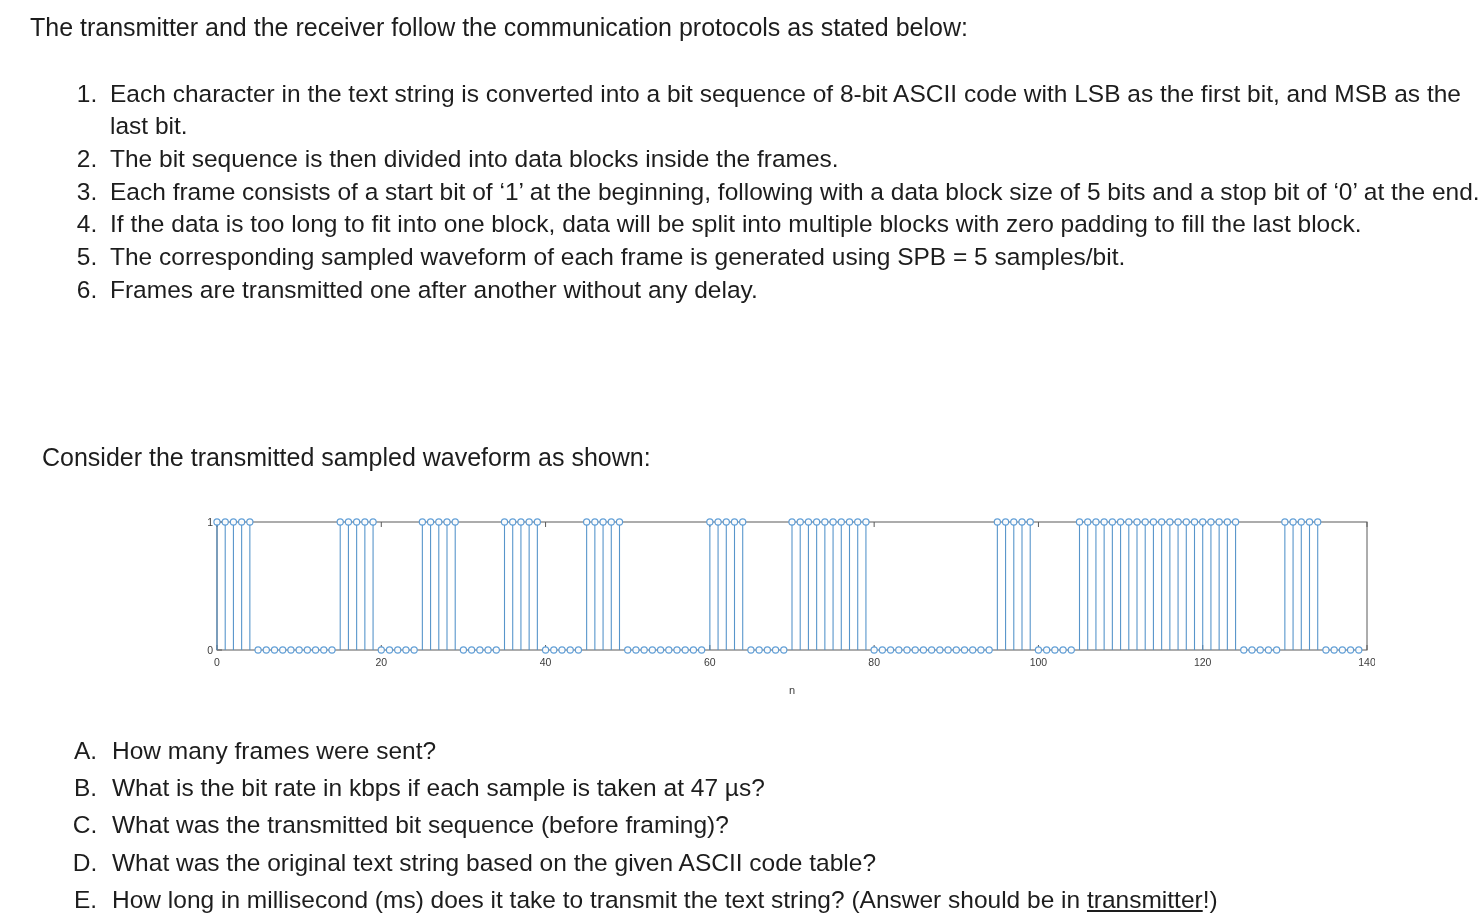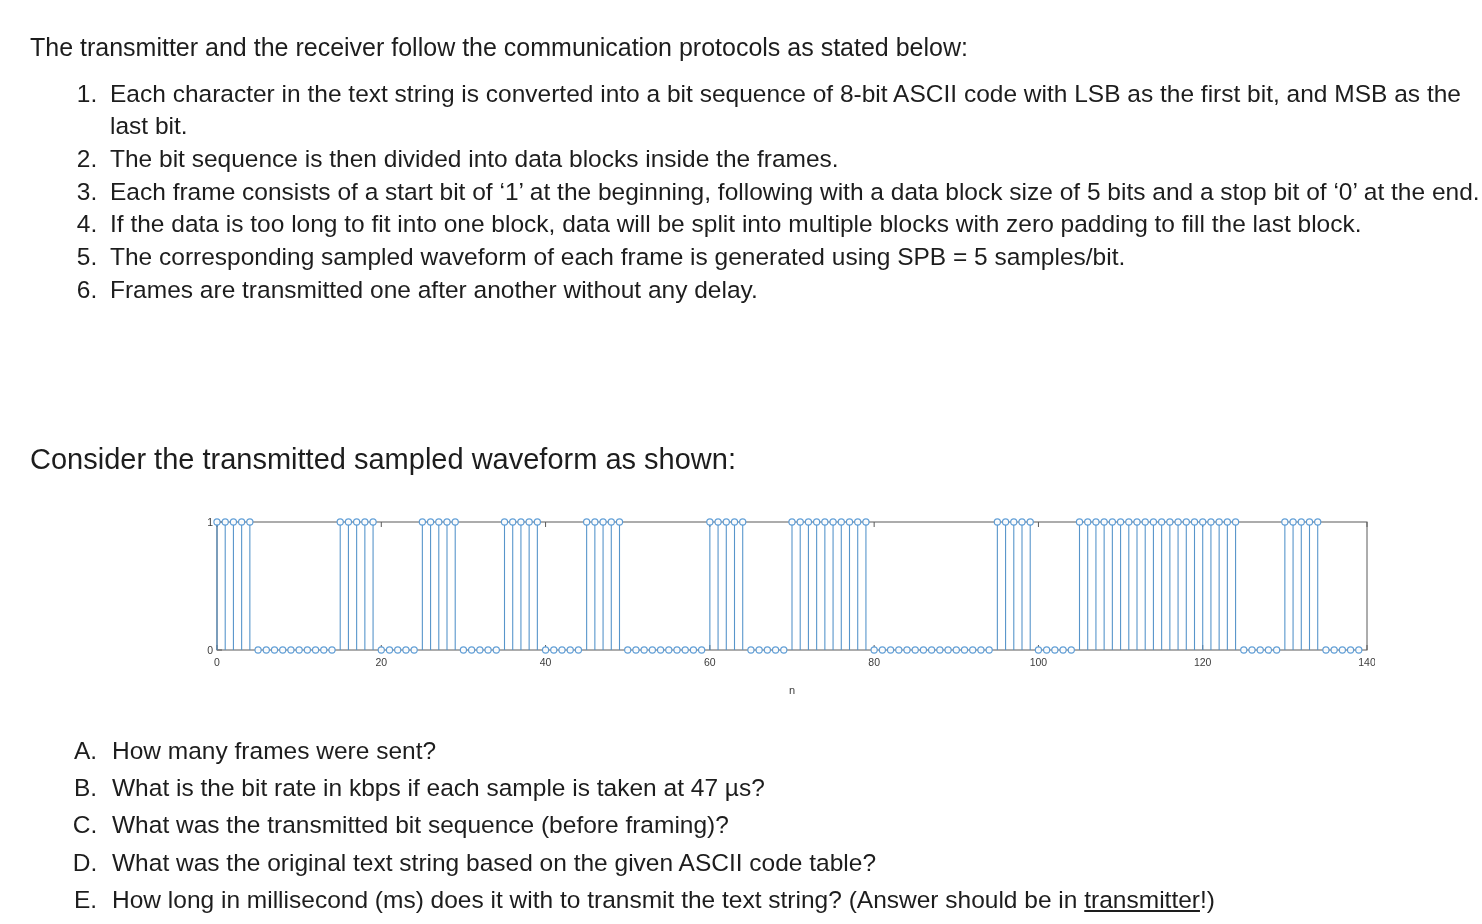--- a/index.html
+++ b/index.html
@@ -7,33 +7,33 @@
     width:1482px; height:924px;
     background:#ffffff;
     font-family:"Liberation Sans", sans-serif;
     color:#1a1a1a;
     overflow:hidden;
   }
   .page { position:relative; width:1482px; height:924px; }
 
   .intro {
     position:absolute; left:30px; top:12px; width:1420px;
-    font-size:25px; line-height:1.22; color:#1d1d1d;margin-top:20px;
+    font-size:25px; line-height:1.22; color:#1d1d1d;
   }
 
   ol.protocols {
     position:absolute; left:62px; top:78px; width:1395px;
     margin:0; padding:0 0 0 42px;
     font-size:24.5px; line-height:1.30; color:#1d1d1d;
   }
   ol.protocols li { margin:0 0 1px 0; padding-left:6px; }
 
   .consider {
-    position:absolute; left:30px; top:442px; width:900px;
-    font-size:29px; line-height:1.2; color:#1d1d1d;
+    position:absolute; left:42px; top:442px; width:900px;
+    font-size:25px; line-height:1.2; color:#1d1d1d;
   }
 
   
   .figure { position:absolute; left:195px; top:500px; width:1180px; height:200px; }
   .plot-wrap { position:absolute; left:0; top:0; width:1180px; height:200px; }
   svg.stemplot { display:block; }
 
   
   ol.questions {
     position:absolute; left:62px; top:732px; width:1410px;
@@ -308,16 +308,16 @@
           <text x="597" y="194" text-anchor="middle" font-size="11" font-family="&quot;Liberation Sans&quot;, sans-serif" fill="#3c3c3c">n</text>
         </svg>
     </div>
   </div>
 
   <ol class="questions">
     <li>How many frames were sent?</li>
     <li><span>What is the bit rate in kbps if each sample is taken at 47 </span><span class="ital">µs</span><span>?</span></li>
     <li>What was the transmitted bit sequence (before framing)?</li>
     <li>What was the original text string based on the given ASCII code table?</li>
-    <li><span>How long in millisecond (ms) does it with to transmit the text string? (Answer should be in </span><span class="uline">transmitter</span><span>!)</span></li>
+    <li><span>How long in millisecond (ms) does it take to transmit the text string? (Answer should be in </span><span class="uline">transmitter</span><span>!)</span></li>
   </ol>
 
 </div>
 
 </body></html>

